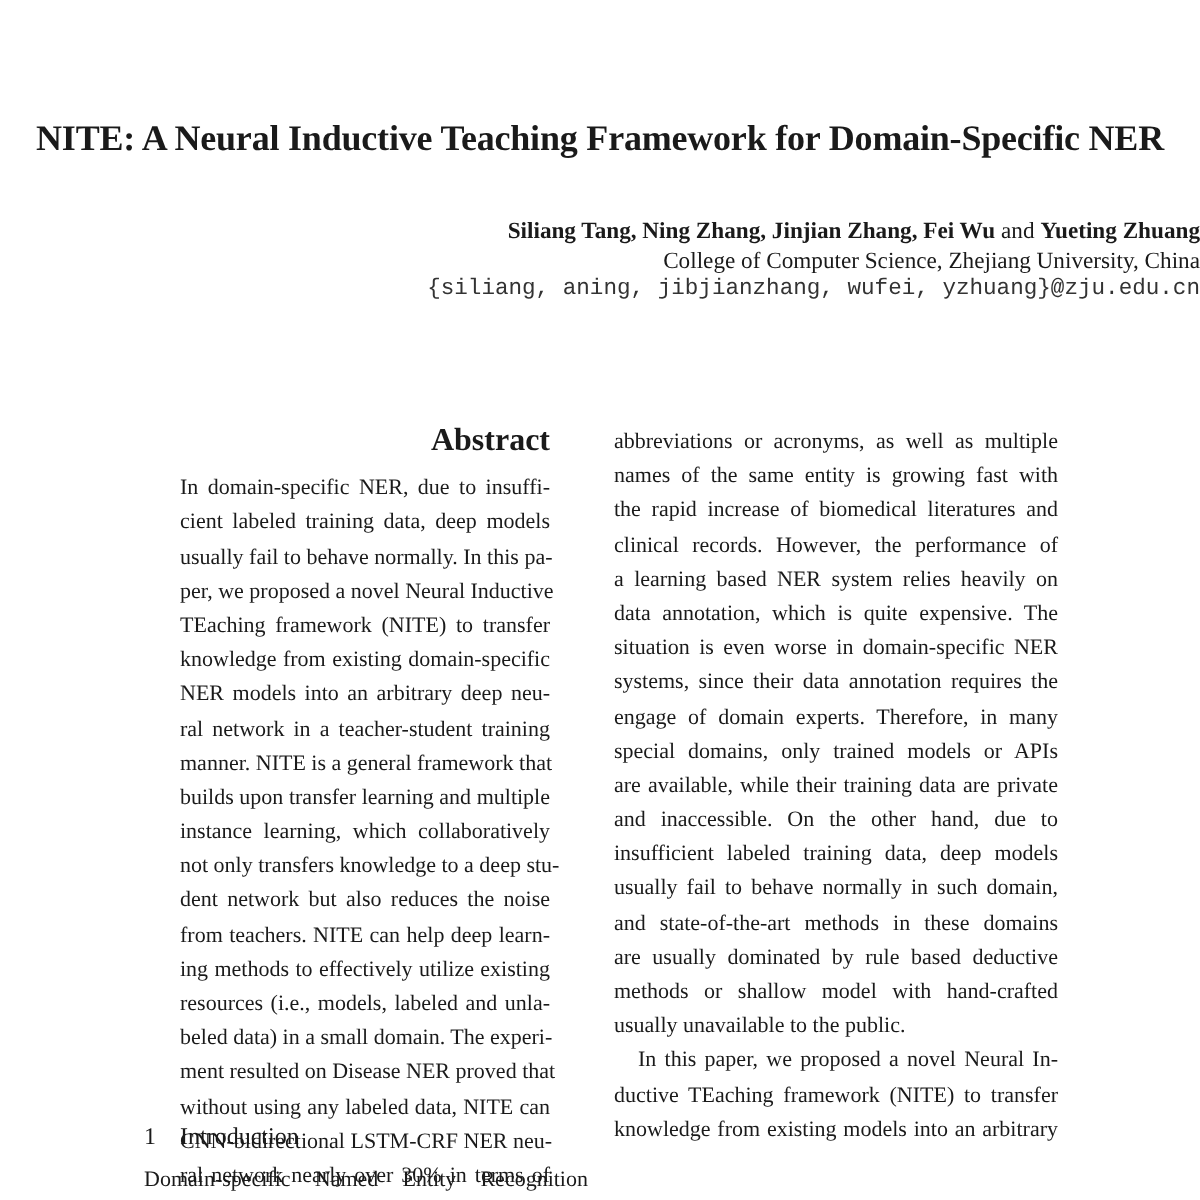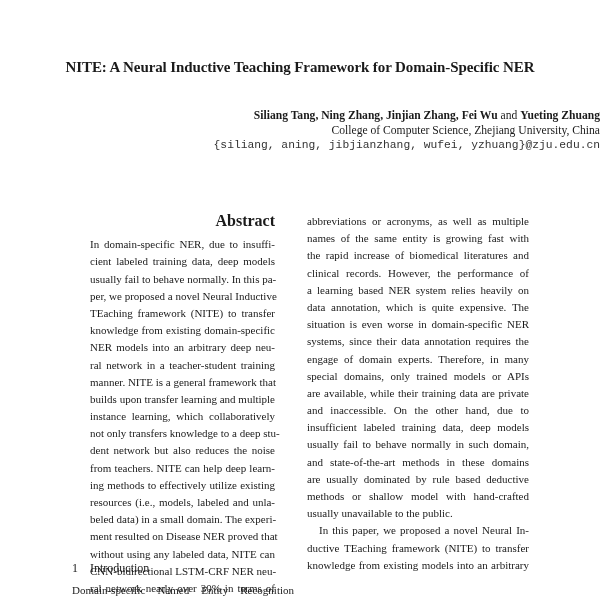--- a/index.html
+++ b/index.html
@@ -1,19 +1,19 @@
 <!DOCTYPE html>
 <html><head>
 <meta charset="utf-8">
 <style>
   html, body { margin: 0; padding: 0; background: #ffffff; }
   body { width: 600px; height: 600px; overflow: hidden; position: relative;
          font-family: "Liberation Serif", "DejaVu Serif", serif; color: #1a1a1a; }
   .title { position: absolute; top: 59px; left: 0; width: 600px; text-align: center;
-           font-weight: bold; font-size: 15px; letter-spacing: -0.1px; }
+           font-weight: bold; font-size: 18px; letter-spacing: -0.1px; }
   .authors { position: absolute; top: 108px; left: 0; width: 600px; text-align: right;
              font-size: 11.6px; line-height: 15px; }
   .authors .names b { font-weight: bold; }
   .authors .email { font-family: "Liberation Mono", "DejaVu Sans Mono", monospace; font-size: 11.3px; color: #333; }
   .col { position: absolute; font-size: 11px; line-height: 17.2px; }
   .col-left { left: 90px; width: 185px; top: 212px; }
   .col-right { left: 307px; width: 222px; top: 213px; }
   .abs-head { text-align: right; font-weight: bold; font-size: 16px; margin-bottom: 7px; }
   .line { display: block; white-space: nowrap; text-align: justify; text-align-last: justify; height: 17.2px; }
   .line.last { text-align-last: left; }

